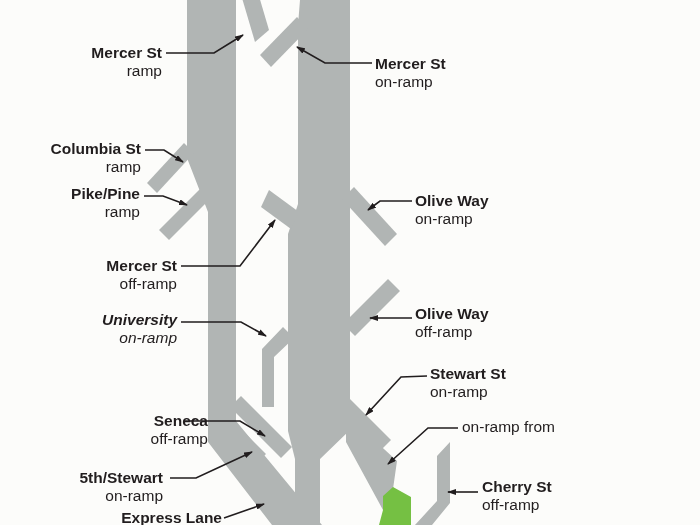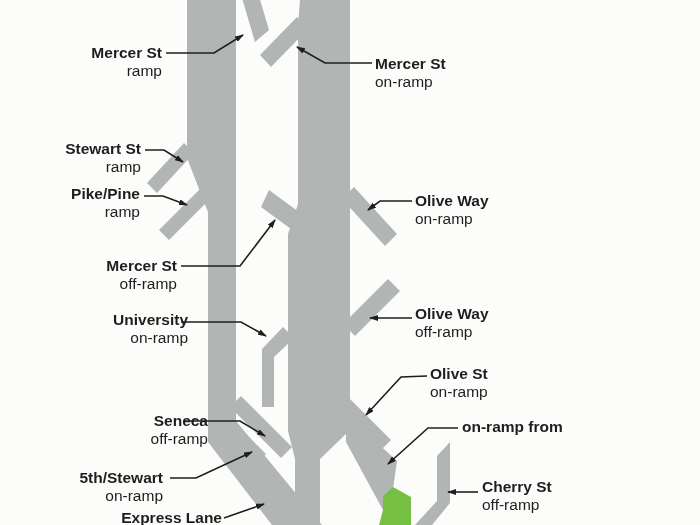--- a/index.html
+++ b/index.html
@@ -15,21 +15,21 @@
   #stage{position:absolute;left:0;top:0;width:700px;height:525px;}
   svg{display:block;}
   .label{
     position:absolute;
     font-size:15.5px;line-height:18px;
     color:var(--text);
     white-space:nowrap;
   }
   .label .t{display:block;font-weight:bold;}
   .label .s{display:block;font-weight:normal;}
-  .label.swap .t{font-weight:bold;}
+  .label.swap .t{font-weight:normal;}
   .label.swap .s{font-weight:bold;}
   .label.alignR{text-align:right;}
 </style>
 </head>
 <body>
 
 <div id="stage">
 
   <svg width="700" height="525" viewBox="0 0 700 525">
     <defs>
@@ -79,45 +79,45 @@
 
   <div class="label alignR" style="right:538px;top:44px;">
     <span class="t">Mercer St</span>
     <span class="s">ramp</span>
   </div>
   <div class="label" style="left:375px;top:55px;">
     <span class="t">Mercer St</span>
     <span class="s">on-ramp</span>
   </div>
   <div class="label alignR" style="right:559px;top:140px;">
-    <span class="t">Stewart St</span>
+    <span class="t">Columbia St</span>
     <span class="s">ramp</span>
   </div>
   <div class="label alignR" style="right:560px;top:185px;text-align:right;">
     <span class="t">Pike/Pine</span>
     <span class="s">ramp</span>
   </div>
   <div class="label" style="left:415px;top:192px;">
     <span class="t">Olive Way</span>
     <span class="s">on-ramp</span>
   </div>
   <div class="label alignR" style="right:523px;top:257px;">
     <span class="t">Mercer St</span>
     <span class="s">off-ramp</span>
   </div>
-  <div class="label alignR" style="right:512px;top:311px;">
+  <div class="label alignR" style="right:523px;top:311px;font-style:italic;">
     <span class="t">University</span>
     <span class="s">on-ramp</span>
   </div>
   <div class="label" style="left:415px;top:305px;">
     <span class="t">Olive Way</span>
     <span class="s">off-ramp</span>
   </div>
   <div class="label" style="left:430px;top:365px;">
-    <span class="t">Olive St</span>
+    <span class="t">Stewart St</span>
     <span class="s">on-ramp</span>
   </div>
   <div class="label swap" style="left:462px;top:418px;">
     <span class="t">on-ramp from</span>
   </div>
   <div class="label" style="left:482px;top:478px;">
     <span class="t">Cherry St</span>
     <span class="s">off-ramp</span>
   </div>
   <div class="label alignR" style="right:492px;top:412px;">

